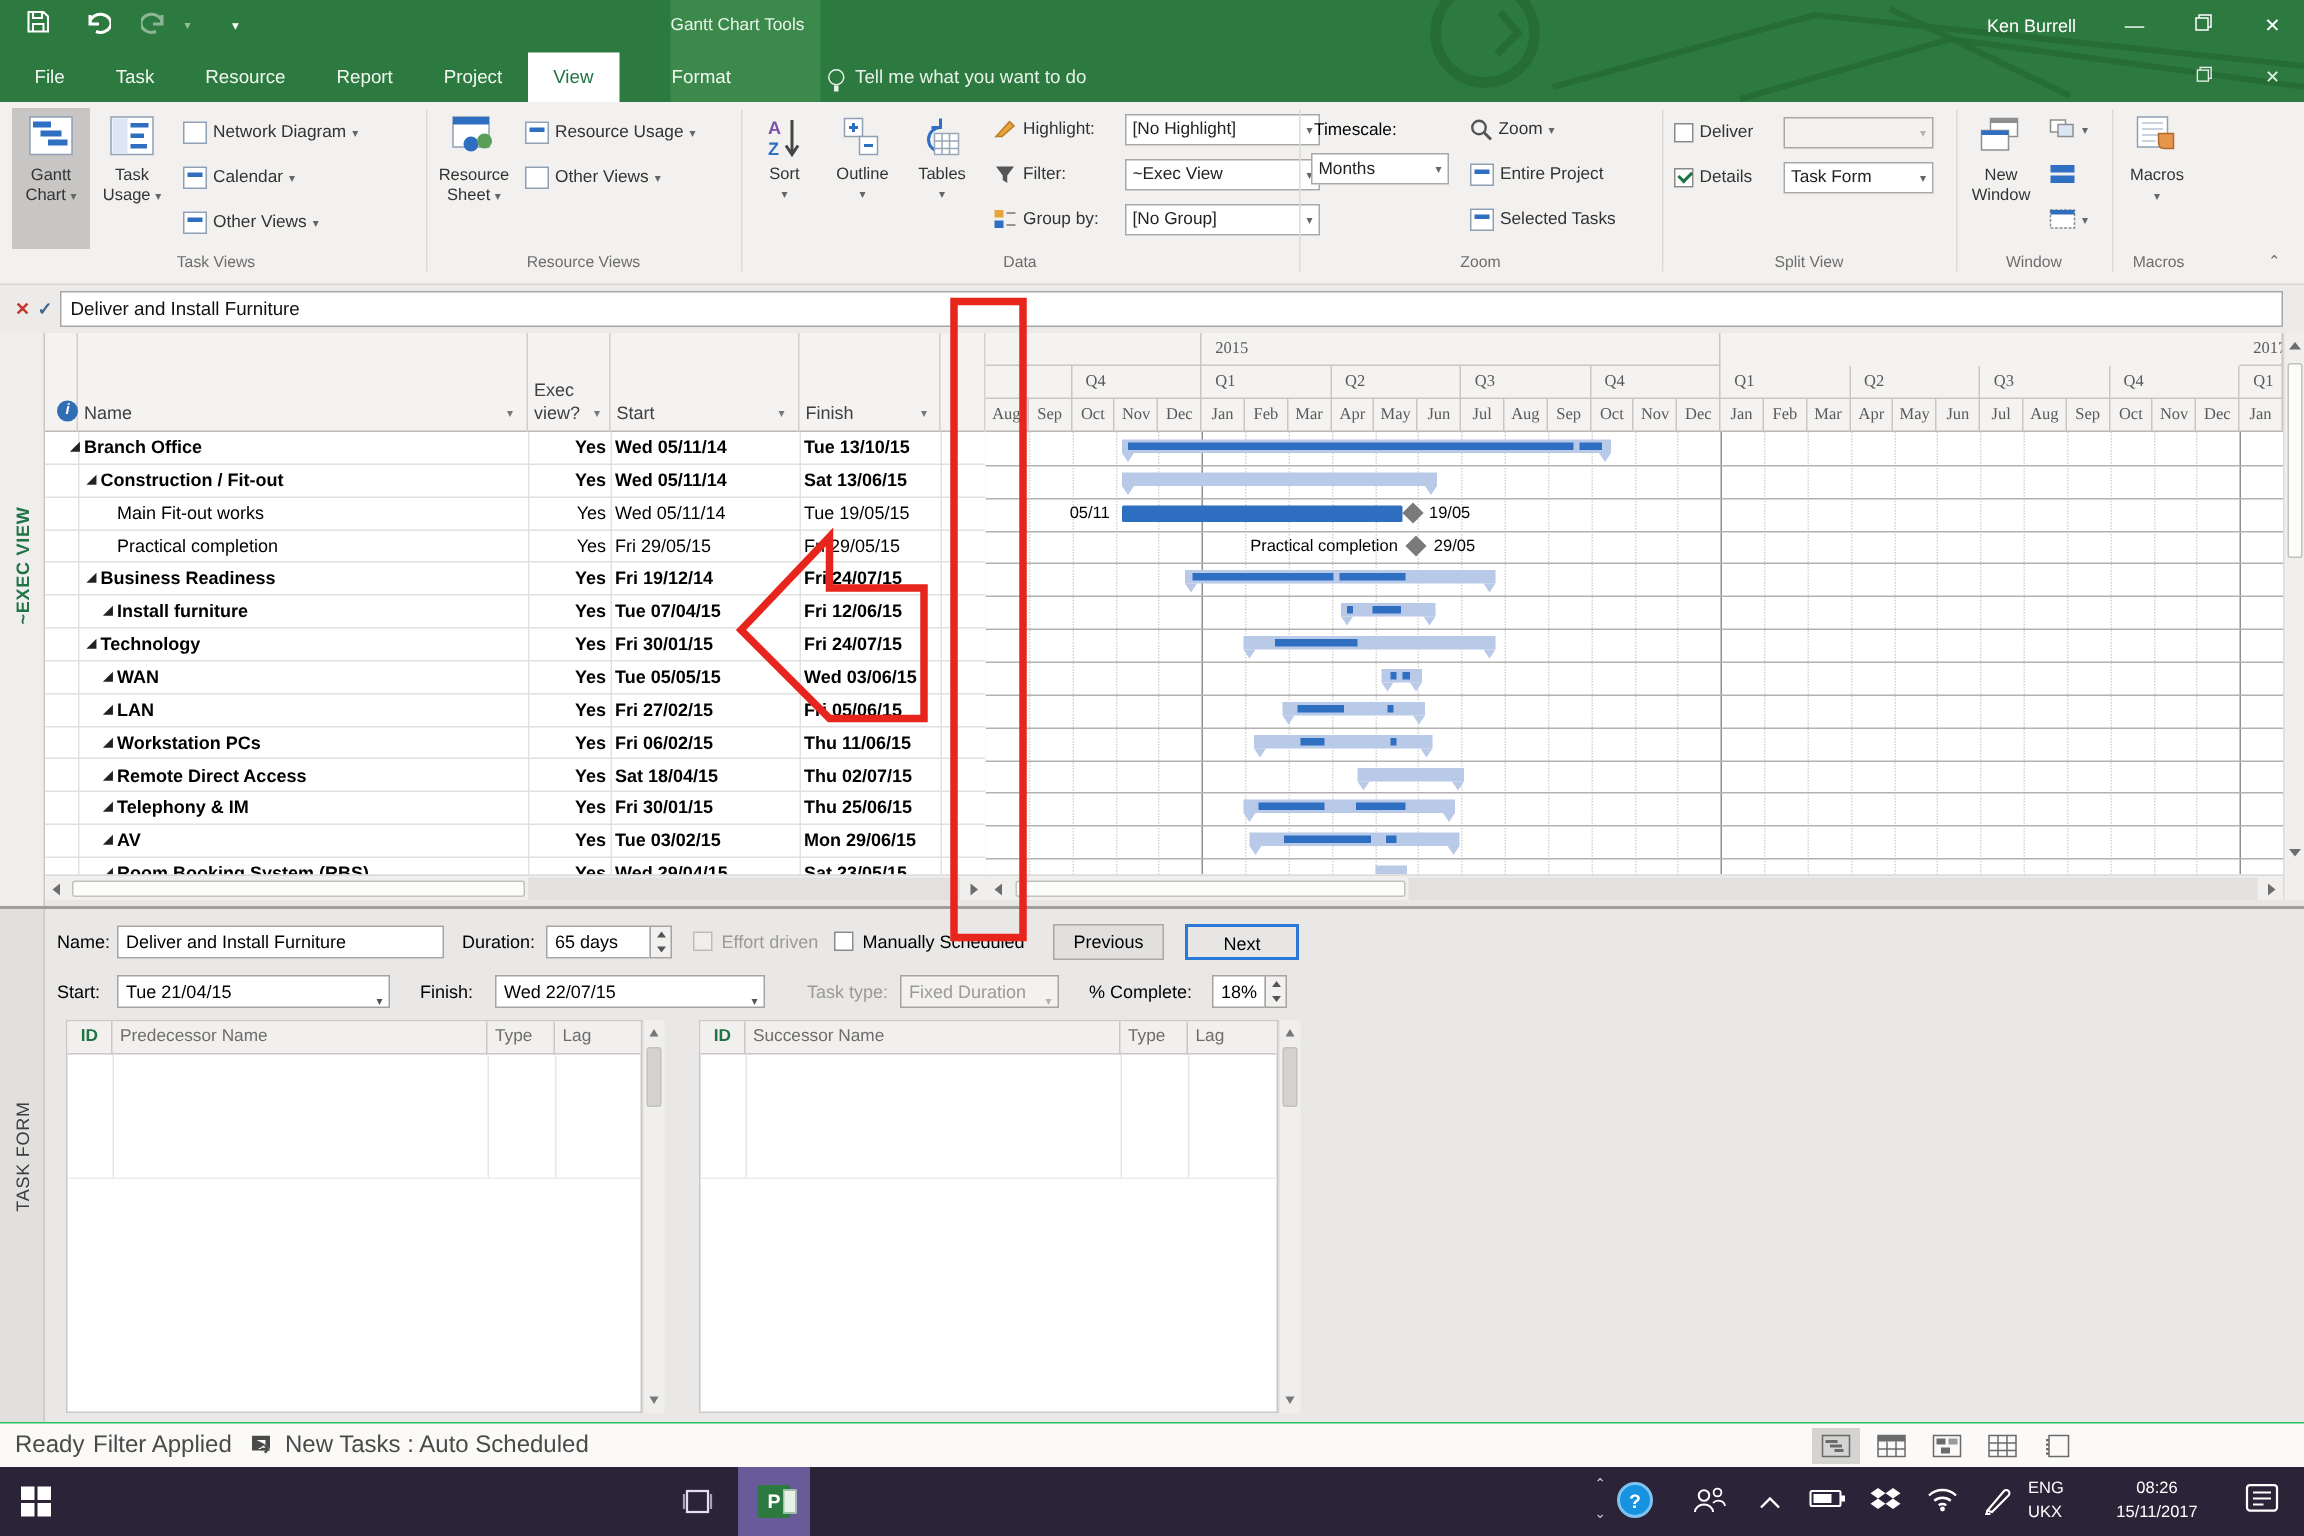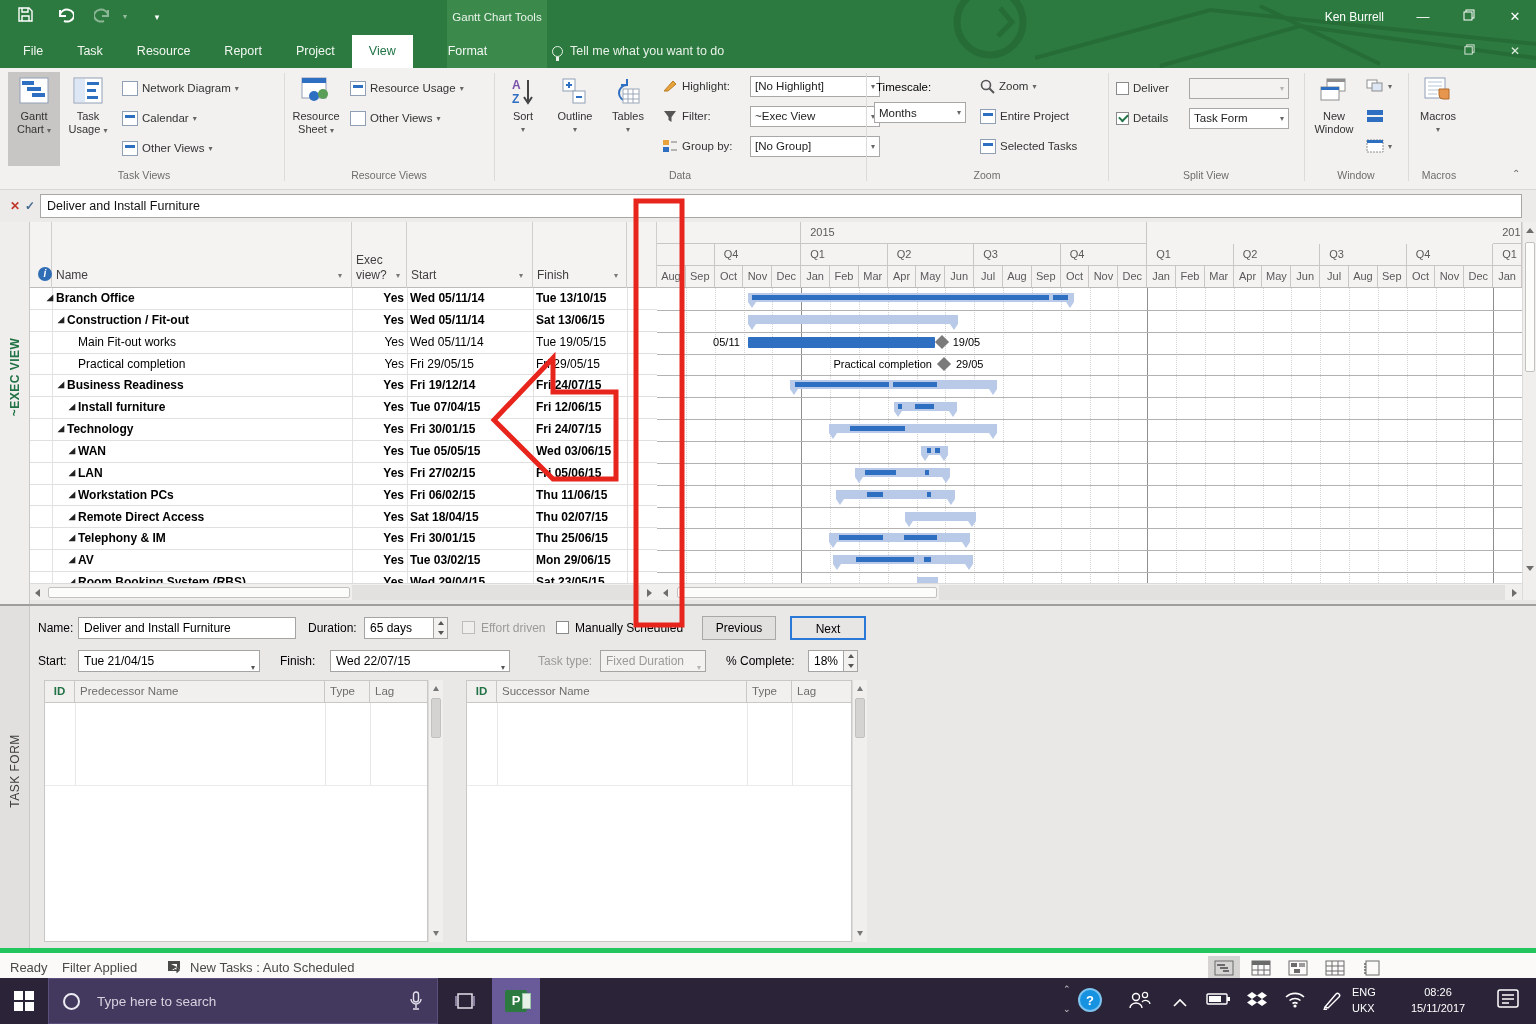--- a/index.html
+++ b/index.html
@@ -4,21 +4,21 @@
 <style>
   html,body{margin:0;padding:0;background:#222;}
   *{box-sizing:border-box;font-family:"Liberation Sans",sans-serif;}
   #screen{position:relative;width:1536px;height:1024px;background:#fff;overflow:hidden;}
   .abs{position:absolute;}
 
   
   #titlebar{position:absolute;left:0;top:0;width:1536px;height:68px;background:#2c7a3f;color:#fff;}
   #titlerow1{position:absolute;left:0;top:0;width:1536px;height:35px;}
   #ctxblock{position:absolute;left:447px;top:0;width:100px;height:68px;background:#3b8a4c;}
-  #ctxlabel{position:absolute;left:447px;top:0;width:100px;height:35px;line-height:35px;text-align:center;font-size:11.5px;color:#eaf4ea;}
+  #ctxlabel{position:absolute;left:447px;top:0;width:100px;height:35px;line-height:35px;font-size:11.5px;color:#eaf4ea;}
   #apptitle{position:absolute;left:0;top:0;width:1536px;height:35px;line-height:35px;text-align:center;font-size:12.5px;color:#fff;}
   #username{position:absolute;right:152px;top:0;height:35px;line-height:35px;font-size:12px;color:#fff;}
   .qa{position:absolute;top:7px;width:22px;height:20px;color:#fff;font-size:14px;text-align:center;line-height:20px;}
   .winbtn{position:absolute;top:6px;width:26px;height:22px;color:#fff;text-align:center;line-height:22px;font-size:13px;}
   .winbtn2{position:absolute;top:5px;width:26px;height:22px;color:#e4efe4;text-align:center;line-height:22px;font-size:12px;}
   #tabs{position:absolute;left:6px;top:35px;height:33px;display:flex;}
   .tab{height:33px;line-height:33px;padding:0 17px;font-size:12.5px;color:#f2f7f2;}
   .tab.active{background:#fff;color:#217346;}
   .tab.ctx{background:transparent;}
   #tellme{position:absolute;left:552px;top:35px;height:33px;line-height:33px;font-size:12.5px;color:#e8f1e8;display:flex;align-items:center;gap:7px;}
@@ -69,21 +69,21 @@
   .trow .nm{position:absolute;top:0;height:21px;line-height:20px;white-space:nowrap;}
   .trow .exp{position:absolute;top:5px;font-size:8px;color:#222;}
   .trow .exec{position:absolute;left:322px;width:52px;text-align:right;line-height:20px;}
   .trow .st{position:absolute;left:380px;line-height:20px;}
   .trow .fn{position:absolute;left:506px;line-height:20px;}
   .bold{font-weight:bold;}
 
   
   #tscale{position:absolute;left:657px;top:222px;width:865px;height:66px;background:#f4f3f2;overflow:hidden;border-bottom:1px solid #bcbbba;}
   .tsrow{position:absolute;left:0;width:865px;height:22px;}
-  .tcell{position:absolute;top:0;height:22px;border-right:1px solid #c8c7c6;border-bottom:1px solid #c8c7c6;font-size:11px;color:#5a5a5a;line-height:21px;white-space:nowrap;overflow:hidden;}
+  .tcell{position:absolute;top:0;height:22px;border-right:1px solid #c8c7c6;border-bottom:1px solid #c8c7c6;font-size:11px;color:#5a5a5a;line-height:21px;white-space:nowrap;overflow:hidden;font-family:Liberation Serif, serif;}
   .tcell.yr,.tcell.qt{padding-left:9px;}
   .tcell.mo{text-align:center;}
 
   
   #chart{position:absolute;left:657px;top:288px;width:865px;height:295px;background:#fff;overflow:hidden;}
   .vline{position:absolute;top:0;bottom:0;width:0;border-left:1px dotted #d4d4d4;}
   .vline.year{border-left:1px solid #8f8f8e;}
   .hline{position:absolute;left:0;width:865px;height:0;border-bottom:1px solid #b3b2b1;}
   .sumbar{position:absolute;height:9px;background:#b9c9e8;}
   .sumbar .te{position:absolute;top:9px;width:0;height:0;border-left:4px solid transparent;border-right:4px solid transparent;border-top:6px solid #b9c9e8;}
@@ -114,21 +114,21 @@
   .fbtn.focus{border:2px solid #2b79d7;background:#e7e6e5;}
   .grid{position:absolute;background:#fff;border:1px solid #c9c8c7;}
   .ghead{position:absolute;left:0;top:0;right:0;height:22px;background:#f1f0ef;border-bottom:1px solid #c9c8c7;}
   .gcol{position:absolute;top:0;height:22px;border-right:1px solid #c9c8c7;font-size:11.5px;color:#6e6d6c;line-height:21px;padding-left:5px;white-space:nowrap;overflow:hidden;}
   .gcol.id{color:#217346;font-weight:bold;text-align:center;padding:0;}
   .gbodyline{position:absolute;top:22px;height:82px;width:1px;background:#e9e8e7;}
   .gridrowline{position:absolute;left:0;right:0;top:104px;height:1px;background:#ecebea;}
   .minisb{position:absolute;width:15px;background:#f0efee;border-left:1px solid #dcdbda;}
 
   
-  #status{position:absolute;left:0;top:948px;width:1536px;height:30px;background:#fbfaf9;border-top:5px solid #22c55e;font-size:13px;color:#4a4a49;}
+  #status{position:absolute;left:0;top:948px;width:1536px;height:30px;background:#fbfaf9;border-top:1px solid #22c55e;font-size:16px;color:#4a4a49;}
   .stxt{position:absolute;top:0;height:30px;line-height:30px;}
   .viewbtn{position:absolute;top:3px;width:32px;height:24px;display:flex;align-items:center;justify-content:center;}
   .viewbtn.sel{background:#d5d4d3;}
 
   
   #taskbar{position:absolute;left:0;top:978px;width:1536px;height:46px;background:#2b2337;}
   #startbtn{position:absolute;left:0;top:0;width:48px;height:46px;display:flex;align-items:center;justify-content:center;}
   .winlogo{display:grid;grid-template-columns:9px 9px;grid-template-rows:9px 9px;gap:2px;}
   .winlogo i{background:#fff;display:block;}
   #searchbox{position:absolute;left:48px;top:0;width:390px;height:46px;background:#43395e;border:1px solid #5c4f7d;display:flex;align-items:center;}
@@ -895,30 +895,20 @@
 
   <div id="taskbar">
     <div id="startbtn">
       <span class="winlogo">
           <i></i>
           <i></i>
           <i></i>
           <i></i>
         </span>
     </div>
-    <div id="searchbox">
-      <span id="cortana"></span>
-      <span id="searchtext">Type here to search</span>
-      <span id="micwrap">
-        <svg width="14" height="20" viewBox="0 0 14 20">
-            <rect x="4.5" y="1" width="5" height="10" rx="2.5" fill="none" stroke="#e3e0ec" stroke-width="1.4"></rect>
-            <path d="M2 8 a5 5 0 0 0 10 0 M7 13 v4 M4 18 h6" fill="none" stroke="#e3e0ec" stroke-width="1.4"></path>
-          </svg>
-      </span>
-    </div>
     <div id="tviewbtn">
       <svg width="22" height="20">
           <rect x="4" y="3" width="14" height="14" fill="none" stroke="#e3e0ec" stroke-width="1.5"></rect>
           <path d="M2 5 v10 M20 5 v10" stroke="#a79fc0" stroke-width="1.5"></path>
         </svg>
     </div>
     <div id="projtile">
       <div id="projicon">P</div>
     </div>
 

